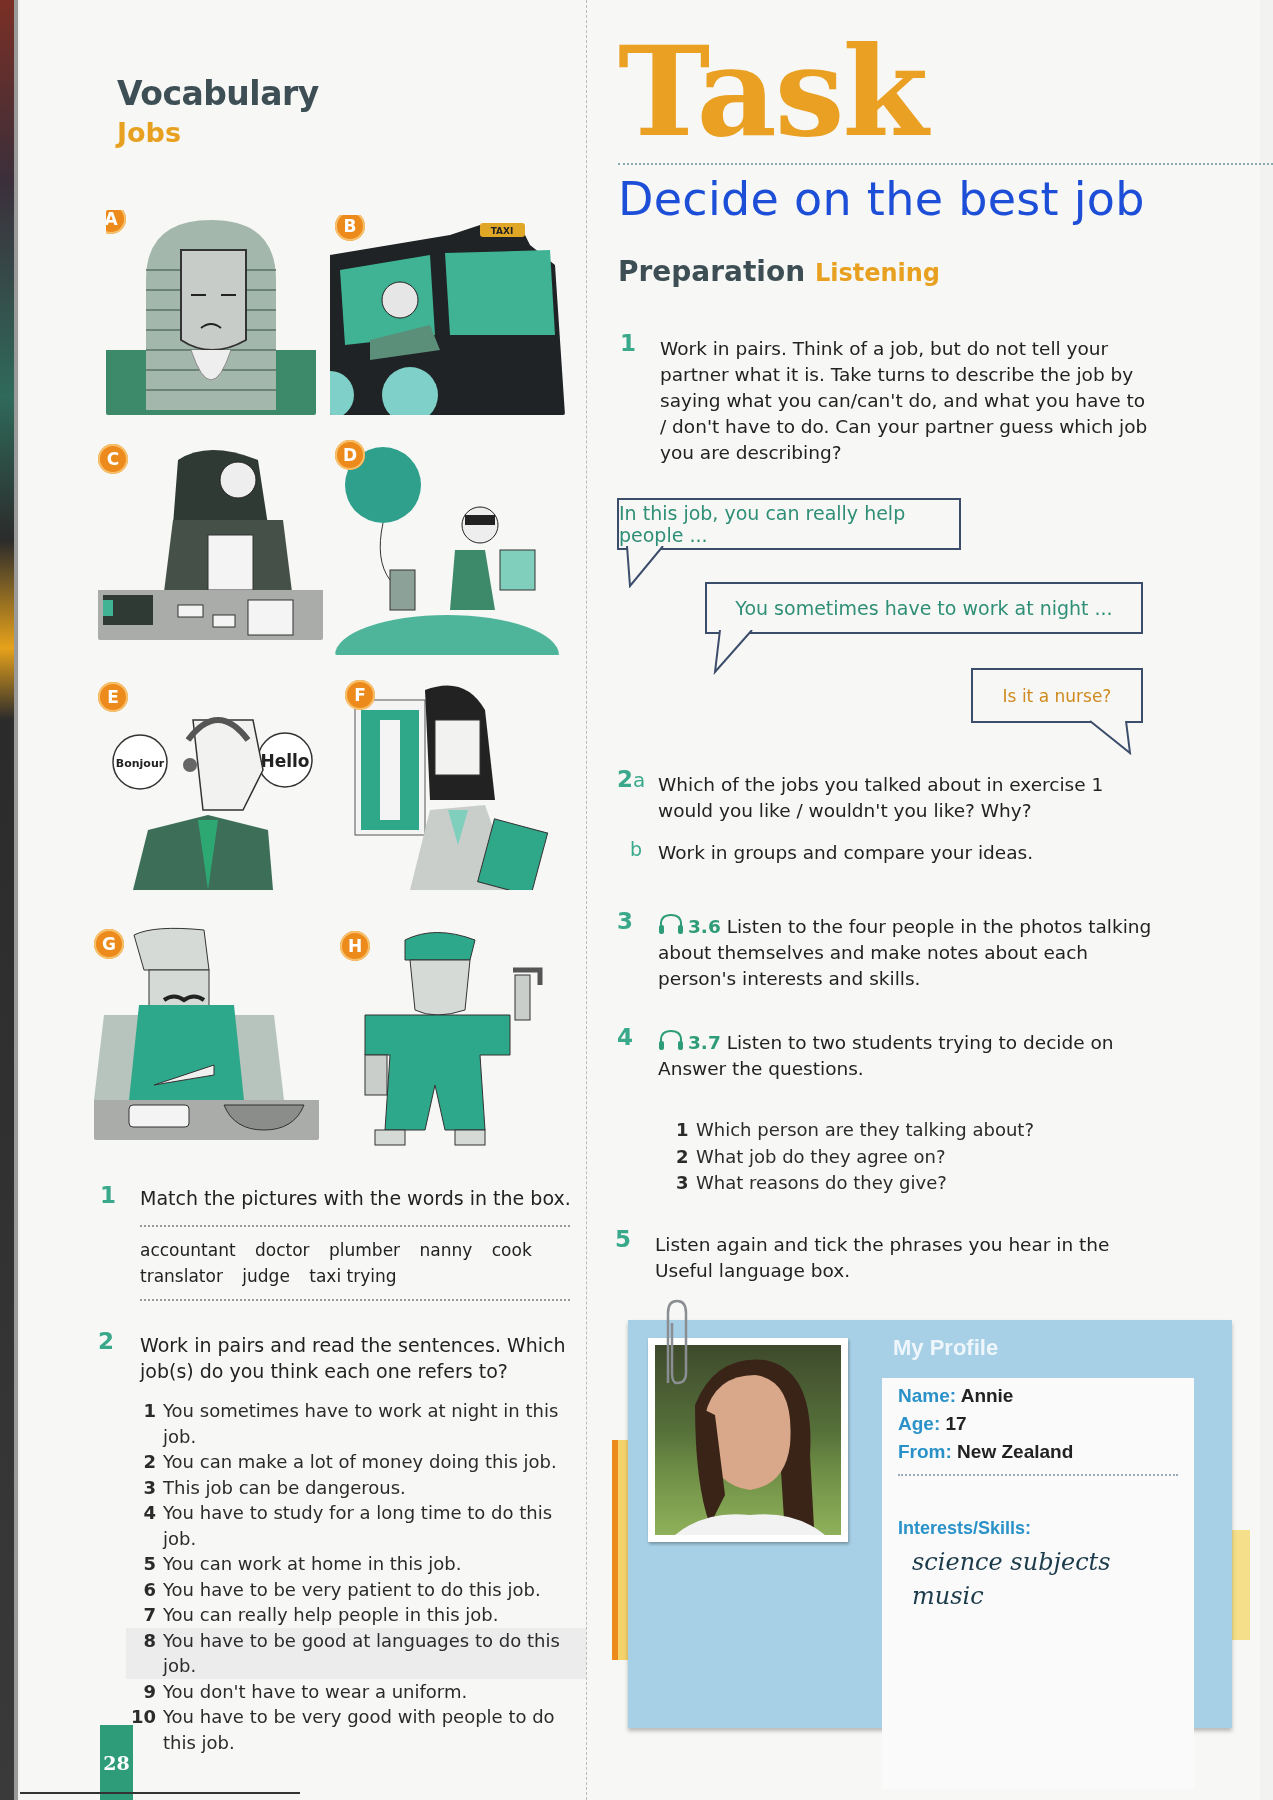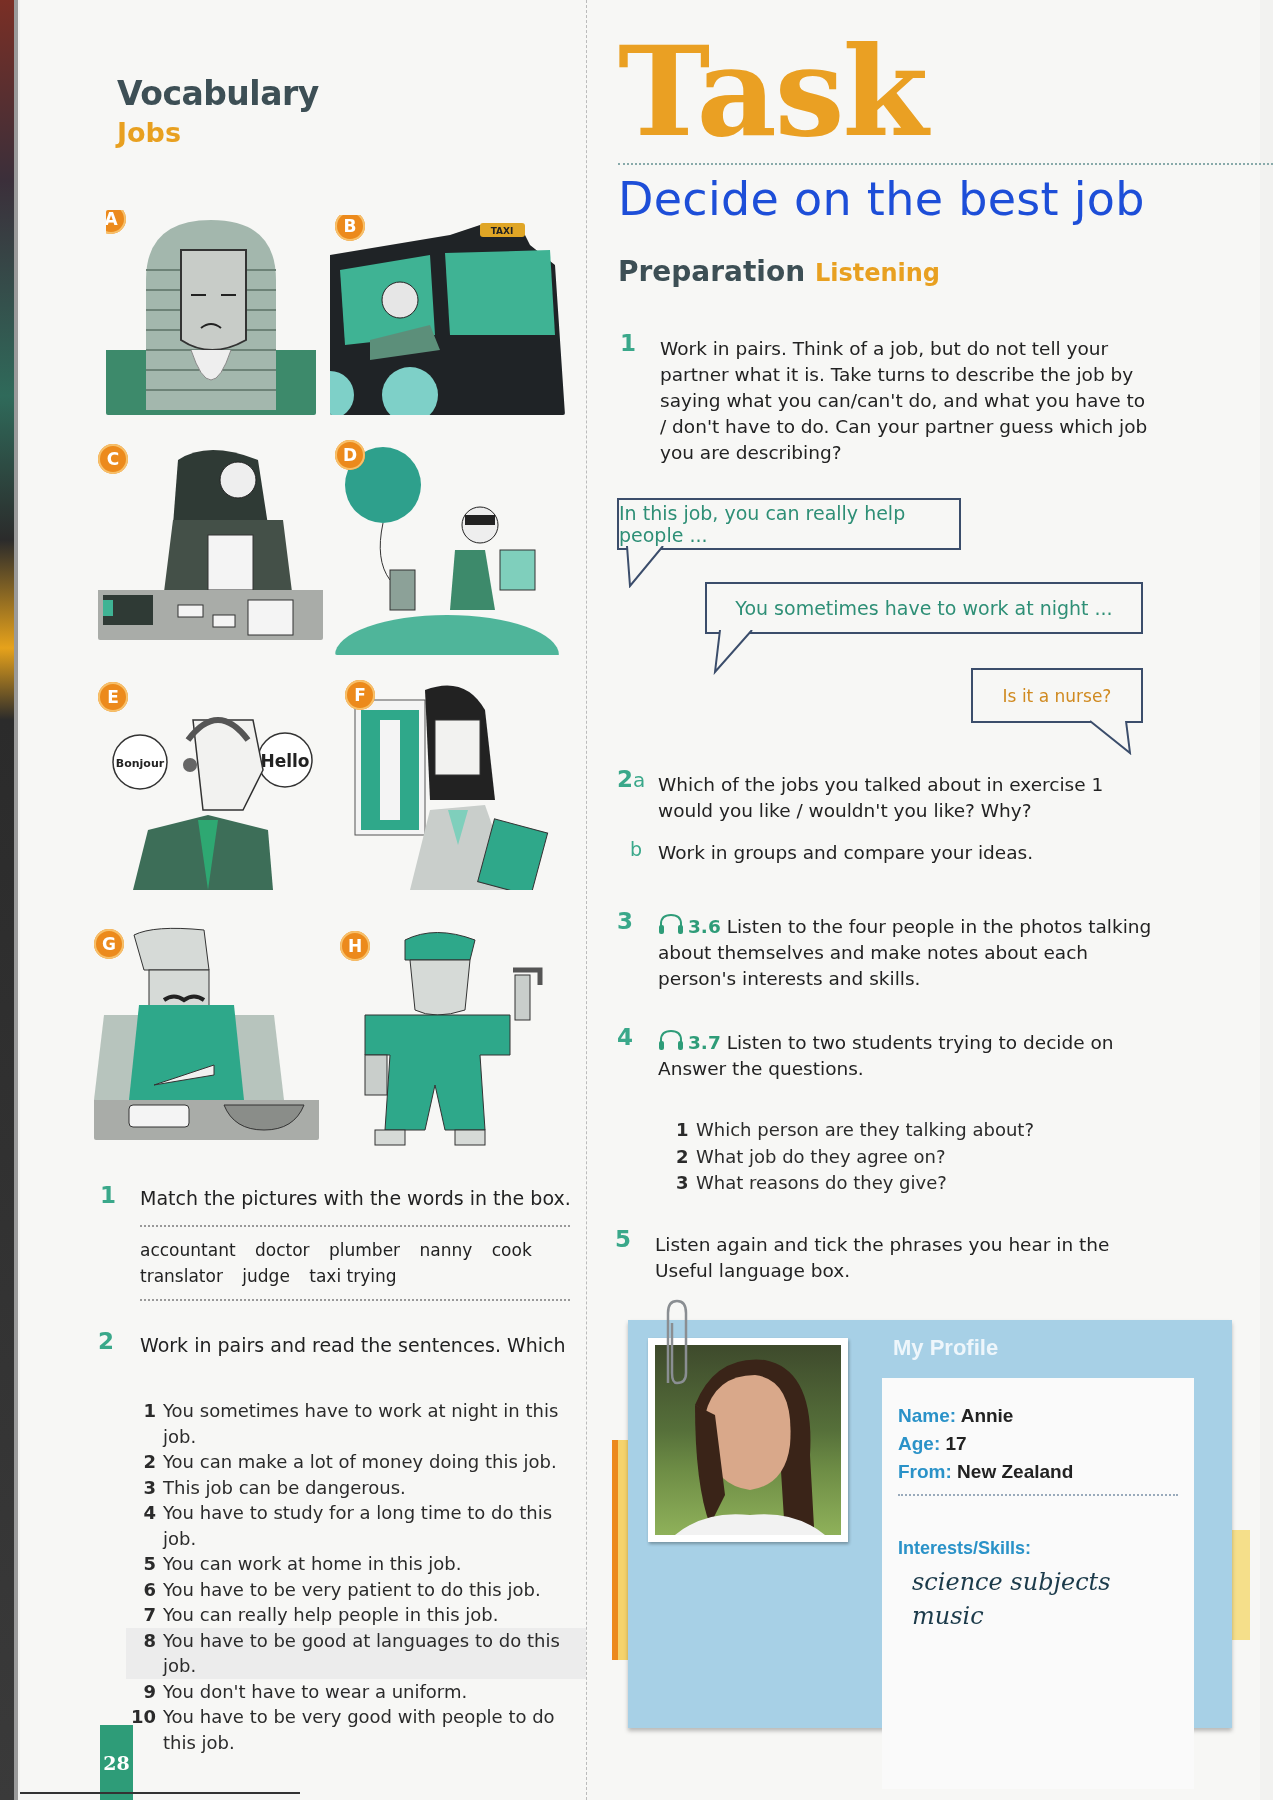--- a/index.html
+++ b/index.html
@@ -95,21 +95,21 @@
     background: #fff; padding: 7px; box-shadow: 1px 2px 3px rgba(0,0,0,0.3);
   }
   .photo-inner {
     width: 100%; height: 100%; position: relative; overflow: hidden;
     background: linear-gradient(180deg, #3e4a2c 0%, #56703a 45%, #6d8c45 65%, #8fb15a 100%);
   }
   .clip { position: absolute; left: 662px; top: 1298px; }
   .profile-title { position: absolute; left: 893px; top: 1335px; font-size: 22px; font-weight: bold; color: #eef6fb; font-family: "Liberation Sans", sans-serif; }
   .profile-box {
     position: absolute; left: 882px; top: 1378px; width: 312px; height: 411px; background: #fafafa;
-    padding: 24px 16px; font-family: "Liberation Sans", sans-serif;
+    padding: 4px 16px; font-family: "Liberation Sans", sans-serif;
   }
   .pf-row { font-size: 19px; font-weight: bold; line-height: 28px; color: #222; }
   .pf-label { color: #2a92c8; }
   .pf-rule { border-top: 2px dotted #9ab; margin: 8px 0 6px 0; }
   .pf-interests { color: #2a92c8; font-size: 18px; font-weight: bold; margin-top: 42px; }
   .pf-hand { font-family: "DejaVu Serif", serif; font-style: italic; font-size: 24px; color: #1b3a4a; line-height: 34px; margin-left: 14px; margin-top: 6px; }
 </style>
 </head>
 <body>
 
@@ -260,20 +260,21 @@
   <div>
     <span>translator</span>
     <span>judge</span>
     <span>taxi trying</span>
   </div>
 </div>
 
 <div class="ex-num" style="left:98px;top:1328px;">2</div>
 <div class="ex-text" style="left:140px;top:1332px;">
   <div>Work in pairs and read the sentences. Which</div>
+  <div>job(s) do you think each one refers to?</div>
 </div>
 <div class="sentences">
   <div class="row">
       <span class="n">1</span>
       <span class="t">You sometimes have to work at night in this job.</span>
     </div>
   <div class="row">
       <span class="n">2</span>
       <span class="t">You can make a lot of money doing this job.</span>
     </div>

